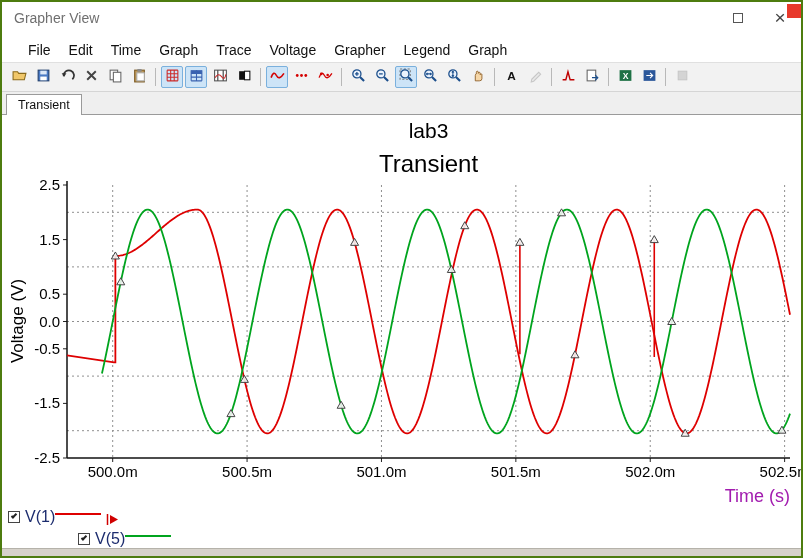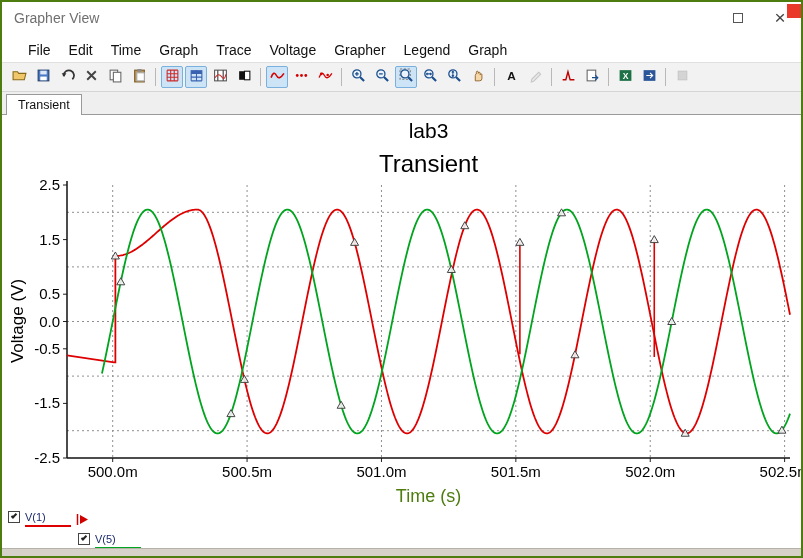--- a/index.html
+++ b/index.html
@@ -41,32 +41,32 @@
          background:#fff; border:1px solid #9a9a9a; border-bottom:none;
          font-size:12.5px; color:#111; z-index:2; }
 
   
   .chart { position:absolute; top:113px; left:0; width:803px; height:437px; background:#fff; }
   #plot-svg { position:absolute; top:0; left:0; }
   .chart-title { position:absolute; top:4px; left:65px; width:723px; text-align:center;
                  font-size:21px; color:#000; }
   .chart-subtitle { position:absolute; top:35px; left:65px; width:723px; text-align:center;
                     font-size:24px; color:#000; }
-  .xlabel { position:absolute; top:371px; left:65px; width:723px; text-align:center;
-            font-size:18px; color:#4d7c0f; }
+  .xlabel { position:absolute; top:371px; left:65px; width:723px; text-align:right;
+            font-size:18px; color:#a21caf; }
   .ylabel { position:absolute; left:-64px; top:196px; width:160px; text-align:center;
             font-size:17px; color:#000; transform:rotate(-90deg); }
 
   
   .lrow { position:absolute; display:flex; align-items:flex-start; gap:5px; }
   .cb { width:12px; height:12px; border:1px solid #444; background:#fff; position:relative; }
   .cb .tick { position:absolute; left:2px; top:2px; width:6px; height:3px;
               border-left:2px solid #222; border-bottom:2px solid #222; transform:rotate(-45deg); }
-  .lcol { display:flex; flex-direction:column; align-items:flex-start;
-          font-size:11px; color:#1c2c6e; line-height:12px; }
+  .lcol { display:flex; flex-direction:row; align-items:flex-start;
+          font-size:16px; color:#1c2c6e; line-height:12px; }
   .lsample { height:2px; width:46px; margin-top:2px; }
 
   
   .statusbar { position:absolute; bottom:0; left:0; width:100%; height:8px;
                background:#d6d2ca; border-top:1px solid #b5b2aa; }
 </style>
 </head>
 <body>
 
 <div id="window">

